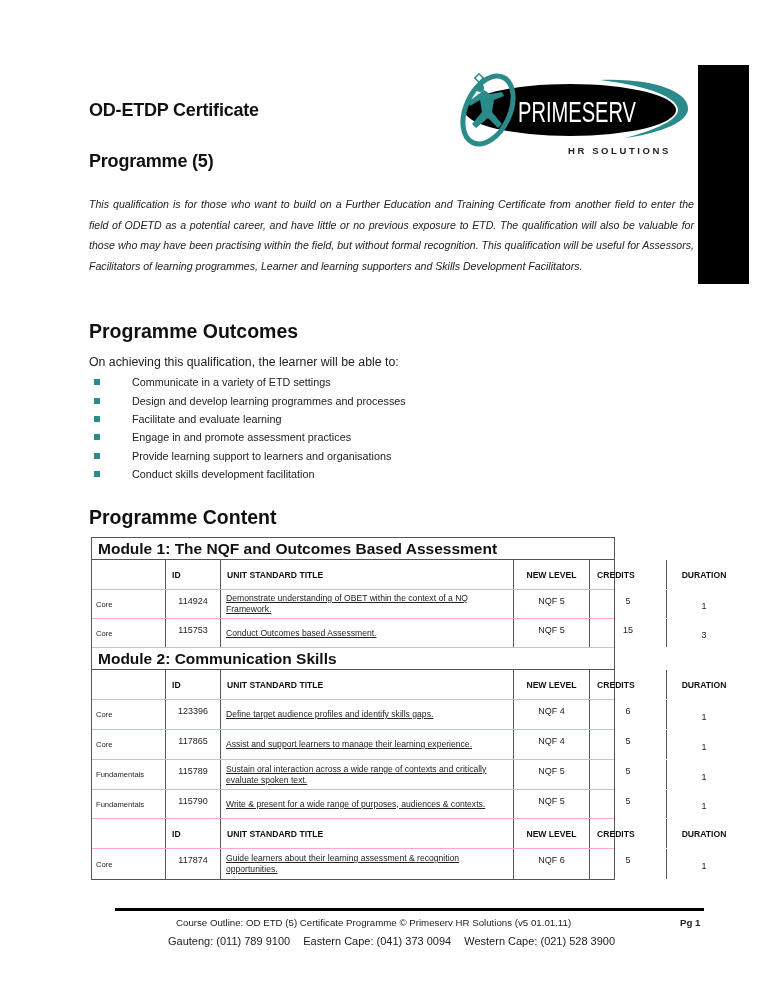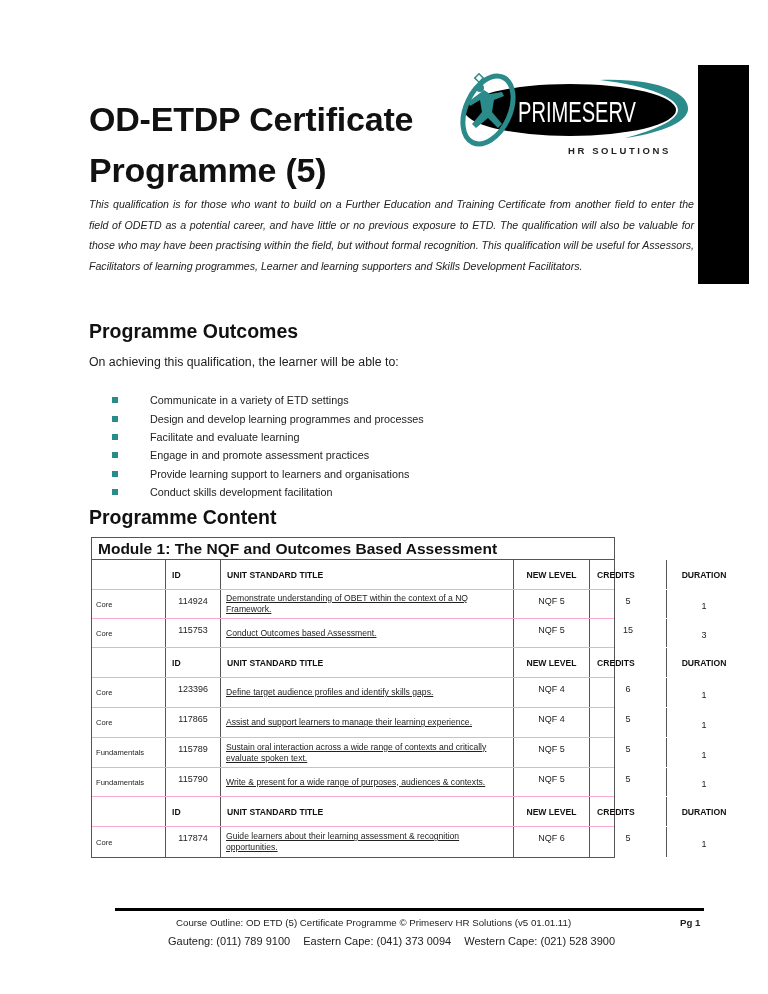--- a/index.html
+++ b/index.html
@@ -1,37 +1,37 @@
 <!DOCTYPE html>
 <html><head>
 <meta charset="utf-8">
 <style>
   html, body { margin:0; padding:0; background:#ffffff; }
   body { width:768px; height:994px; position:relative; overflow:hidden;
          font-family:"Liberation Sans", sans-serif; color:#111; }
   .abs { position:absolute; }
 
-  .title { left:89px; font-size:34px; font-weight:bold; color:#111; white-space:nowrap; letter-spacing:-0.2px; }
+  .title { left:89px; font-size:18px; font-weight:bold; color:#111; white-space:nowrap; letter-spacing:-0.2px; }
   .title.l1 { top:100px; }
   .title.l2 { top:151px; }
 
   .logo { left:450px; top:72px; width:240px; height:90px; }
 
   .sidebar-bar { left:698px; top:65px; width:51px; height:219px; background:#000; }
 
   .intro { left:89px; top:194px; width:605px; font-size:10.6px; font-style:italic;
            line-height:20.7px; color:#222; text-align:justify; }
 
   .h2 { left:89px; font-size:19.5px; font-weight:bold; color:#111; white-space:nowrap;text-align:right; }
   .h2.outcomes { top:320px; }
   .h2.content { top:506px; }
 
   .lead { left:89px; top:355px; font-size:12.3px; color:#222; white-space:nowrap; }
 
-  .outcomes-list { left:94px; top:373px; margin:18px; padding:0; list-style:none; }
+  .outcomes-list { left:94px; top:373px; margin:0; padding:0; list-style:none; }
   .outcomes-list li { height:18.4px; display:flex; align-items:center; font-size:10.8px; color:#222; white-space:nowrap; }
   .bullet { width:6px; height:6px; background:#2b8a8a; display:inline-block; margin-right:32px; flex:none; }
 
   
   .tbl { left:91px; top:537px; width:524px; border:1px solid #555; box-sizing:border-box; }
   .module-band { height:22px; border-bottom:1px solid #555; box-sizing:border-box;
                  font-size:15.5px; font-weight:bold; color:#111; padding-left:6px; line-height:21px; white-space:nowrap; }
   .trow { display:grid; grid-template-columns:74px 55px 293px 76px 77px 74px;
           border-bottom:1px solid #f9a8d4; box-sizing:border-box; }
   .trow:last-child { border-bottom:none; }
@@ -135,20 +135,21 @@
   </div>
   <div class="trow drow h29">
     <div class="c-type">Core</div>
     <div class="c-id">115753</div>
     <div class="c-title">Conduct Outcomes based Assessment.</div>
     <div class="c-level">NQF 5</div>
     <div class="c-credits">15</div>
     <div class="c-dur">3</div>
   </div>
 
+  <div class="module-band">Module 2:  Communication Skills</div>
   <div class="trow hdr">
     <div class="c-type"></div>
     <div class="c-id">ID</div>
     <div class="c-title">UNIT STANDARD TITLE</div>
     <div class="c-level">NEW LEVEL</div>
     <div class="c-credits">CREDITS</div>
     <div class="c-dur">DURATION</div>
   </div>
   <div class="trow drow h30">
     <div class="c-type">Core</div>

